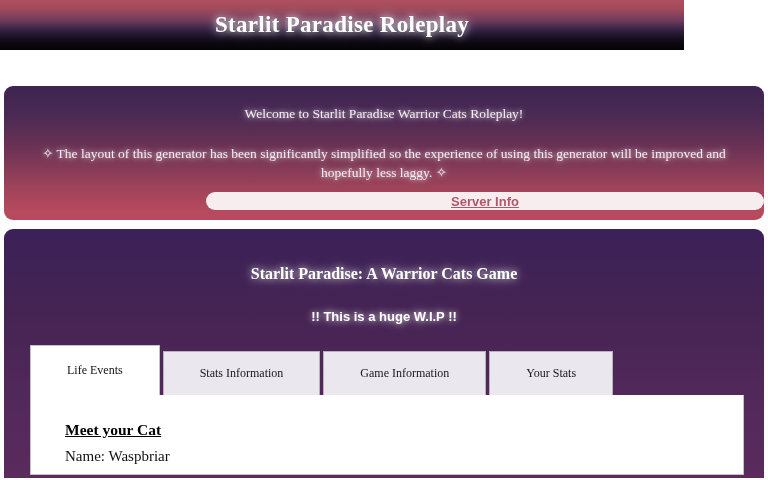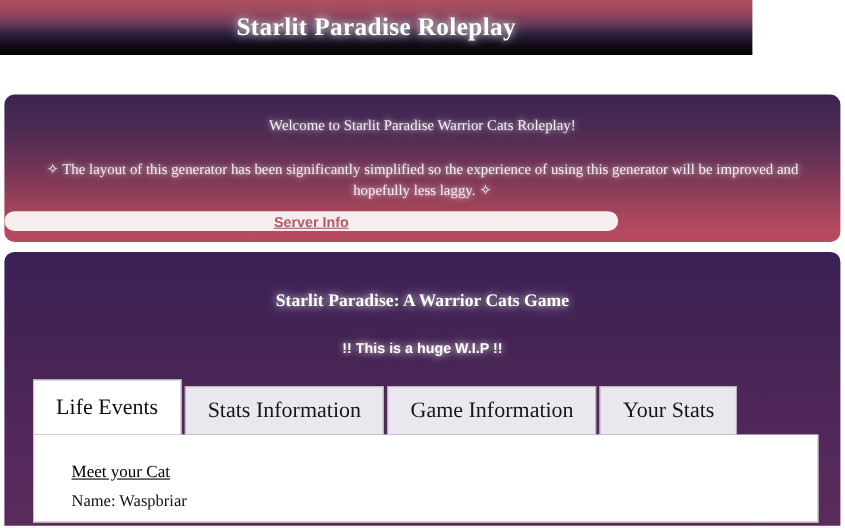--- a/index.html
+++ b/index.html
@@ -71,21 +71,22 @@
   .welcome-greeting { margin: 5px 0 0 0; }
   .welcome-note {
     margin: 21px 20px 0 20px;
     line-height: 19px;
   }
   .server-info-wrap {
     position: absolute;
     left: 0; right: 0;
     bottom: 10px;
     display: flex;
-    justify-content: flex-start;
+    justify-content: flex-end;
+    padding-left: 48px;
   }
   .server-info-btn {
     width: 558px;
     height: 18px;
     border: none;
     border-radius: 20px;
     background: #f7edef;
     display: flex;
     align-items: center;
     justify-content: center;
@@ -144,27 +145,27 @@
     display: flex;
     align-items: flex-end;
     gap: 3px;
     height: 50px;
   }
   .tab {
     background: #ebe7ee;
     border: 1px solid #b9b2bd;
     border-bottom: none;
     height: 44px;
-    padding: 0 20px;
+    padding: 0 36px;
     display: flex;
     align-items: center;
     justify-content: center;
     color: #171717;
     font-family: "Liberation Serif", serif;
-    font-size: 20px;
+    font-size: 12px;
     cursor: pointer;
     white-space: nowrap;
   }
   .tab.is-active {
     background: #ffffff;
     border-color: #c6c0c9;
     height: 50px;
     color: #111111;
   }
 
@@ -173,21 +174,21 @@
     margin: 0 0 0 26px;
     width: 714px;
     min-height: 80px;
     background: #ffffff;
     border: 1px solid #c6c0c9;
     border-top: none;
     padding: 26px 0 0 34px;
   }
   .panel-heading {
     font-family: "Liberation Serif", serif;
-    font-weight: normal;
+    font-weight: bold;
     font-size: 15.5px;
     color: #000000;
     text-decoration: underline;
     margin: 0;
   }
   .panel-field {
     font-family: "Liberation Serif", serif;
     font-size: 15px;
     color: #111111;
     margin: 9px 0 0 0;

